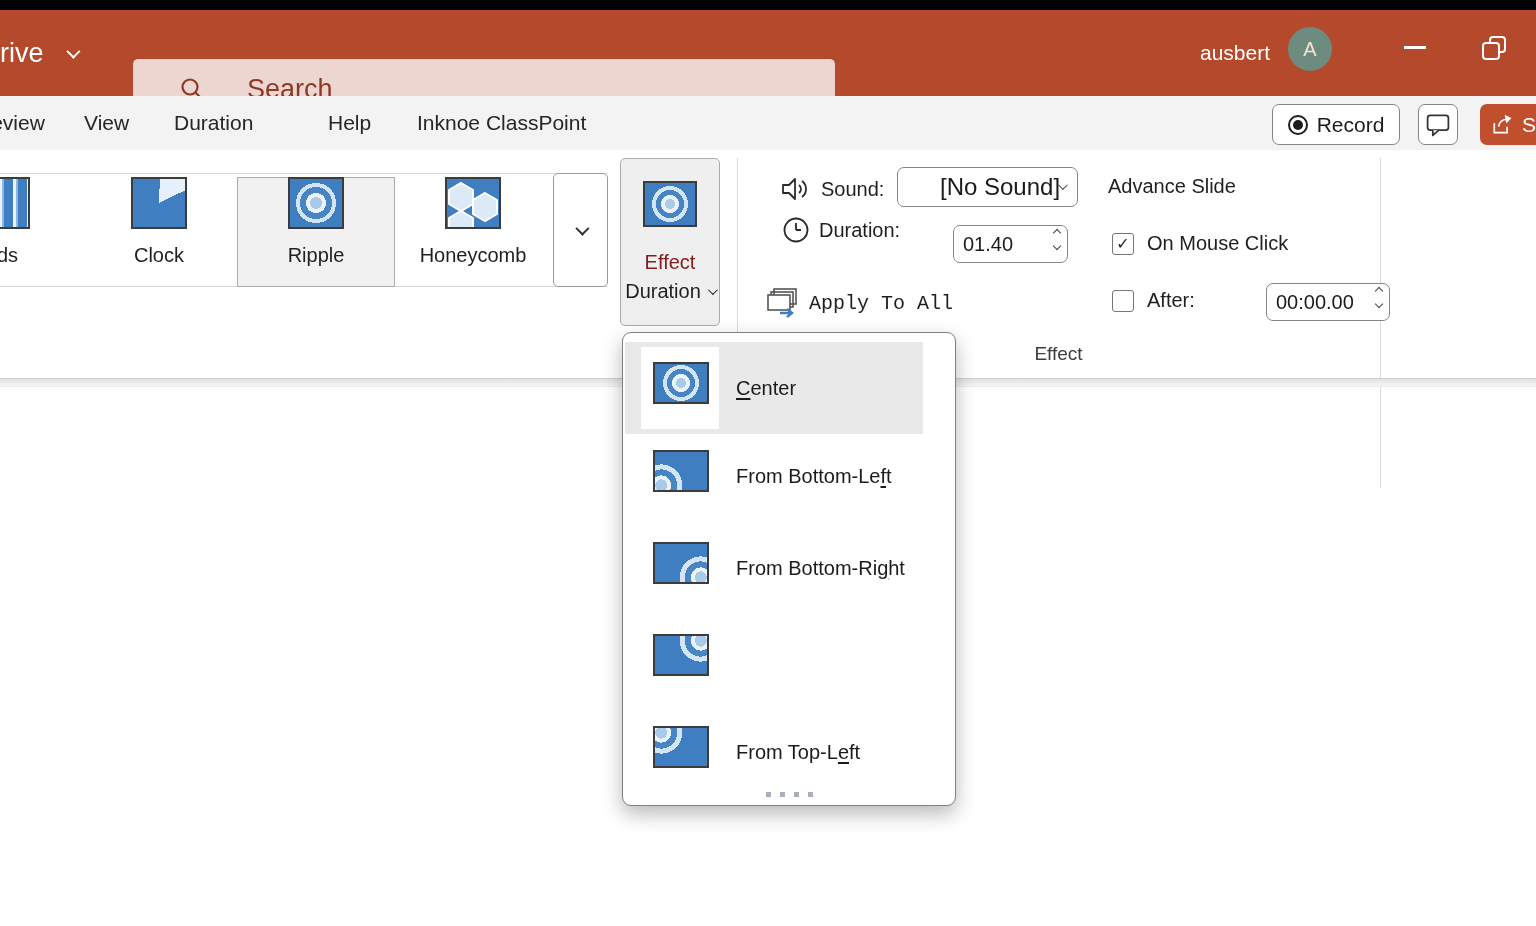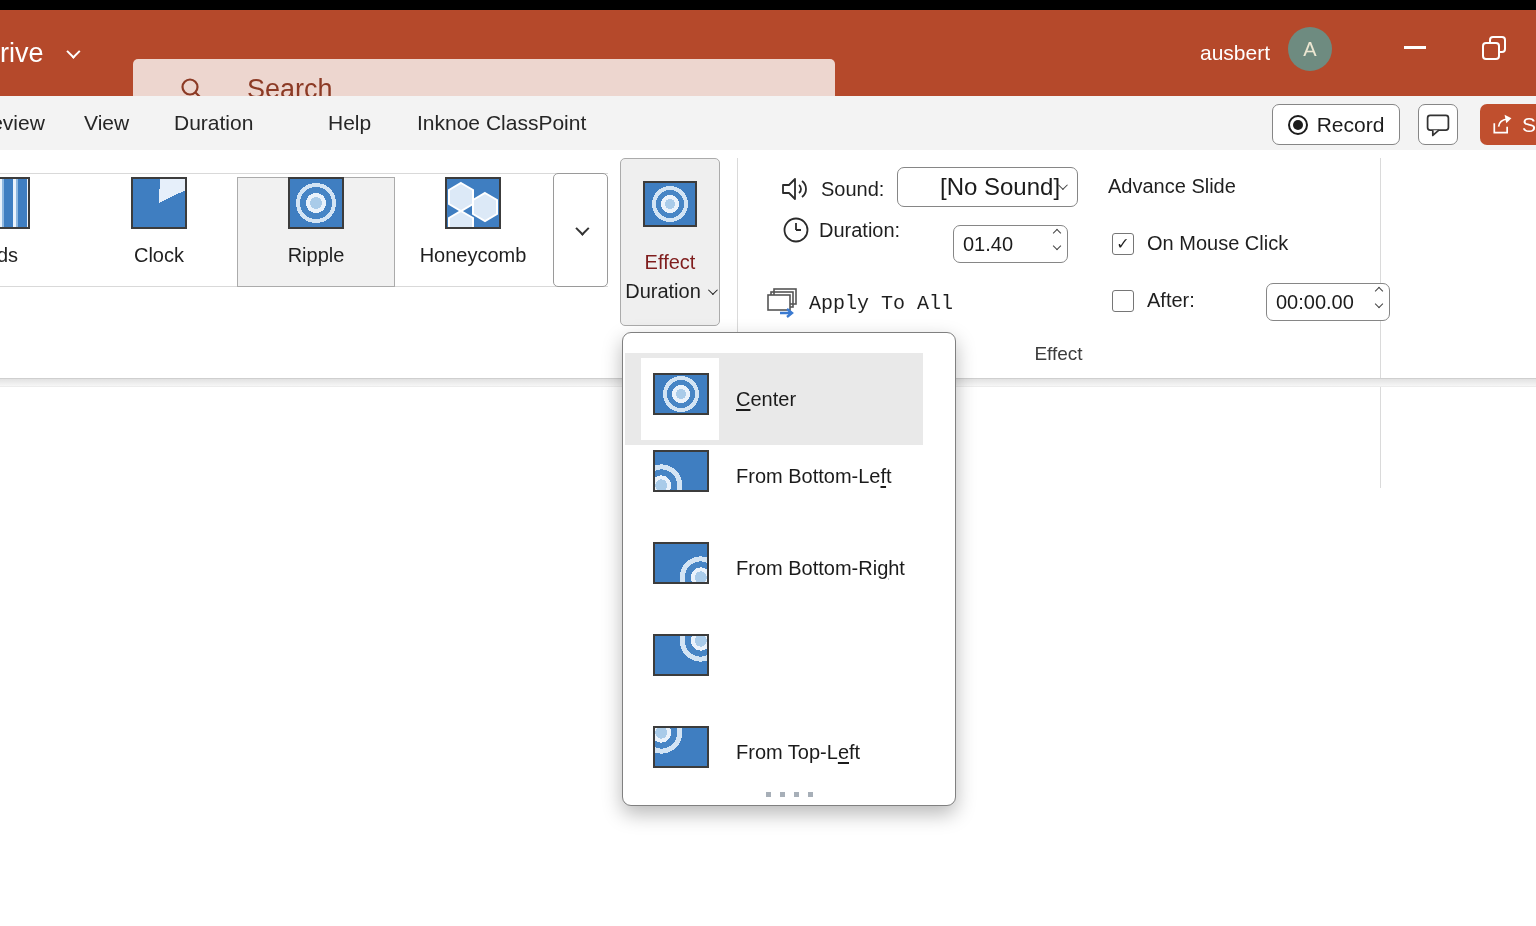--- a/index.html
+++ b/index.html
@@ -85,21 +85,21 @@
   .adv-title { position:absolute; left:0px; top:25px; font-size:20px; color:#1f1f1f; white-space:nowrap; }
   .check-row { position:absolute; display:flex; align-items:center; gap:13px; font-size:20px; color:#1f1f1f; white-space:nowrap; }
   .cr1 { left:4px; top:82px; } .cr2 { left:4px; top:139px; }
   .checkbox { width:22px; height:22px; border:1.5px solid #767676; border-radius:3px; background:#fff; display:flex; align-items:center; justify-content:center; font-size:16px; color:#1f1f1f; }
 
   .group-label { position:absolute; left:737px; top:193px; width:643px; text-align:center; font-size:19px; color:#3C3C3C; }
 
   
   .menu-panel { position:absolute; left:622px; top:332px; width:334px; height:474px; background:#fff; border:1px solid #808080; border-radius:9px; box-shadow:0 8px 20px rgba(0,0,0,.28); z-index:10; }
   .menu-item { position:absolute; left:2px; width:298px; height:92px; }
-  .mi0 { top:20px;text-decoration:underline; } .mi1 { top:97px; } .mi2 { top:189px; } .mi3 { top:281px; } .mi4 { top:373px; }
+  .mi0 { top:9px;text-decoration:underline; } .mi1 { top:97px; } .mi2 { top:189px; } .mi3 { top:281px; } .mi4 { top:373px; }
   .menu-item.hl { background:#E9E9E9; }
   .sel-box { position:absolute; left:16px; top:5px; width:78px; height:82px; background:#fff; }
   .mi-icon { position:absolute; left:28px; top:20px; width:56px; height:42px; border:2px solid #3C3C3C; }
   .mi-label { position:absolute; left:111px; top:0; height:92px; display:flex; align-items:center; font-size:20px; color:#1b1b1b; white-space:nowrap; }
   .mi-label .accel { text-decoration:underline; text-underline-offset:3px; }
   .rip-c  { background:radial-gradient(circle at 50% 50%, #A9CBE9 0 5px, #EAF2FB 5px 9px, #4785C5 9px 14px, #D3E4F4 14px 18px, #3F7EC1 18px 100%); }
   .rip-bl { background:radial-gradient(circle at 12% 88%, #A9CBE9 0 6px, #EAF2FB 6px 10px, #4785C5 10px 16px, #D3E4F4 16px 21px, #3F7EC1 21px 100%); }
   .rip-br { background:radial-gradient(circle at 88% 88%, #A9CBE9 0 6px, #EAF2FB 6px 10px, #4785C5 10px 16px, #D3E4F4 16px 21px, #3F7EC1 21px 100%); }
   .rip-tr { background:radial-gradient(circle at 88% 12%, #A9CBE9 0 6px, #EAF2FB 6px 10px, #4785C5 10px 16px, #D3E4F4 16px 21px, #3F7EC1 21px 100%); }
   .rip-tl { background:radial-gradient(circle at 12% 12%, #A9CBE9 0 6px, #EAF2FB 6px 10px, #4785C5 10px 16px, #D3E4F4 16px 21px, #3F7EC1 21px 100%); }

